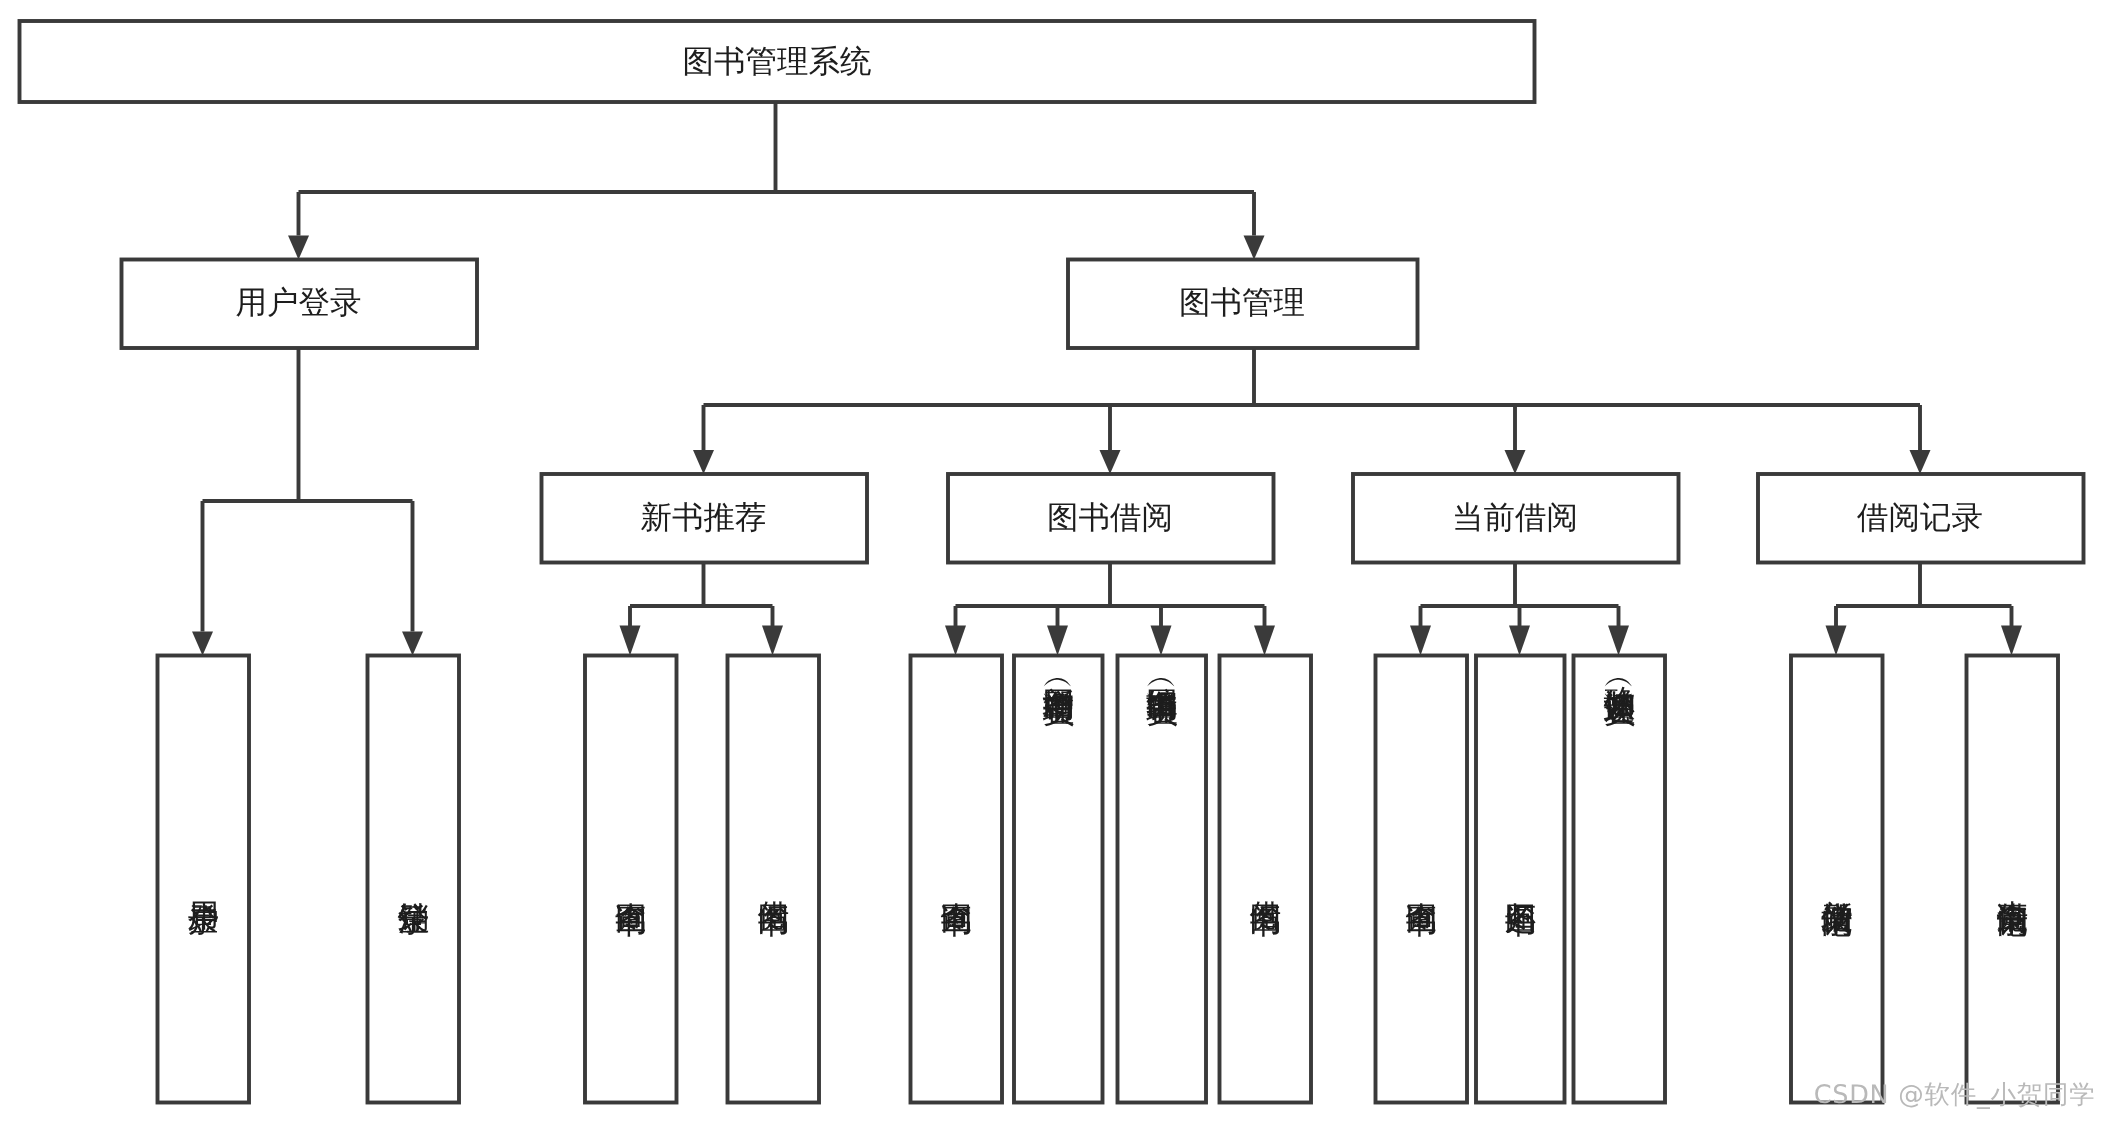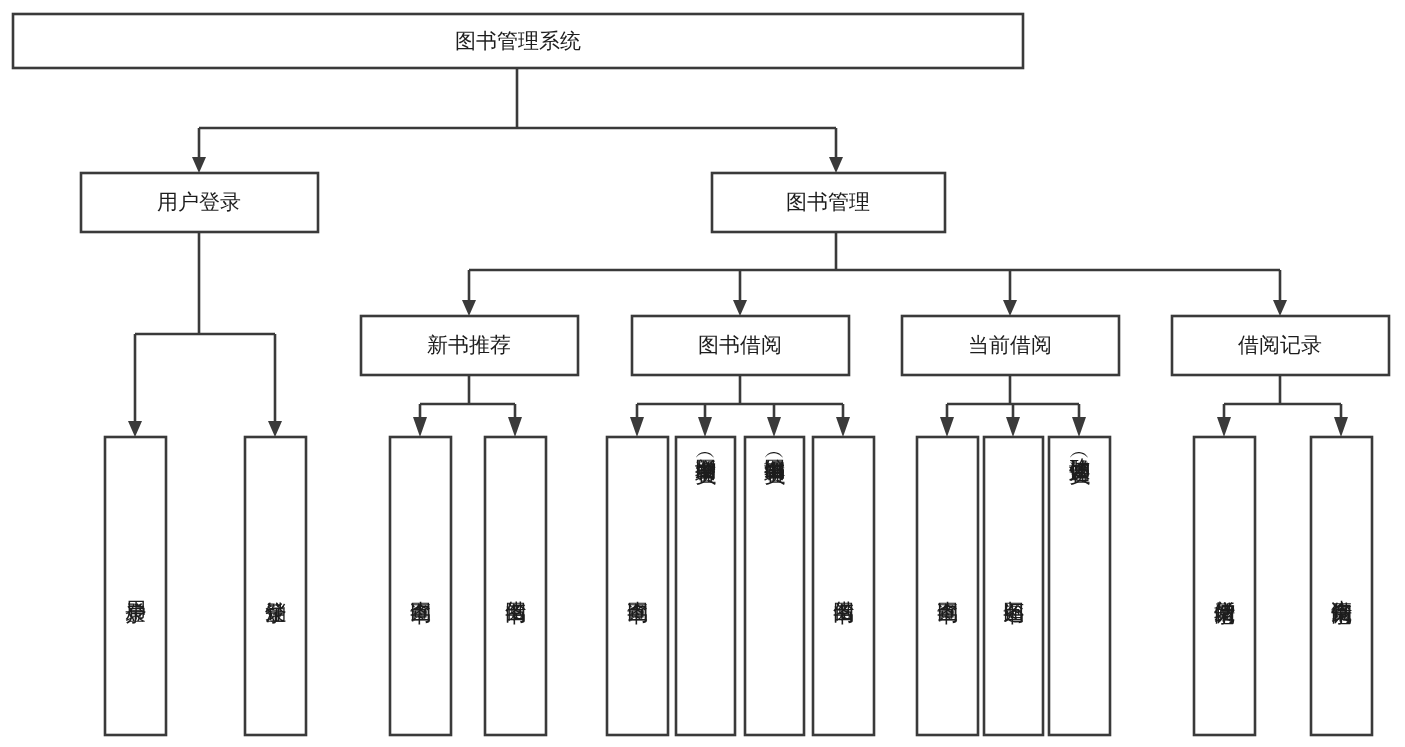--- a/index.html
+++ b/index.html
@@ -244,14 +244,15 @@
   </div>
 
   <div class="vtext-wrap" style="left:1194px; top:437px; width:61px; height:298px;">
     <div class="node-label-v" style="position:relative;">新增借阅记录</div>
   </div>
 
   <div class="vtext-wrap" style="left:1311px; top:437px; width:61px; height:298px;">
     <div class="node-label-v" style="position:relative;">查询借阅记录</div>
   </div>
 
+  <div id="watermark">CSDN @软件_小贺同学</div>
 
 </div>
 
 </body></html>

